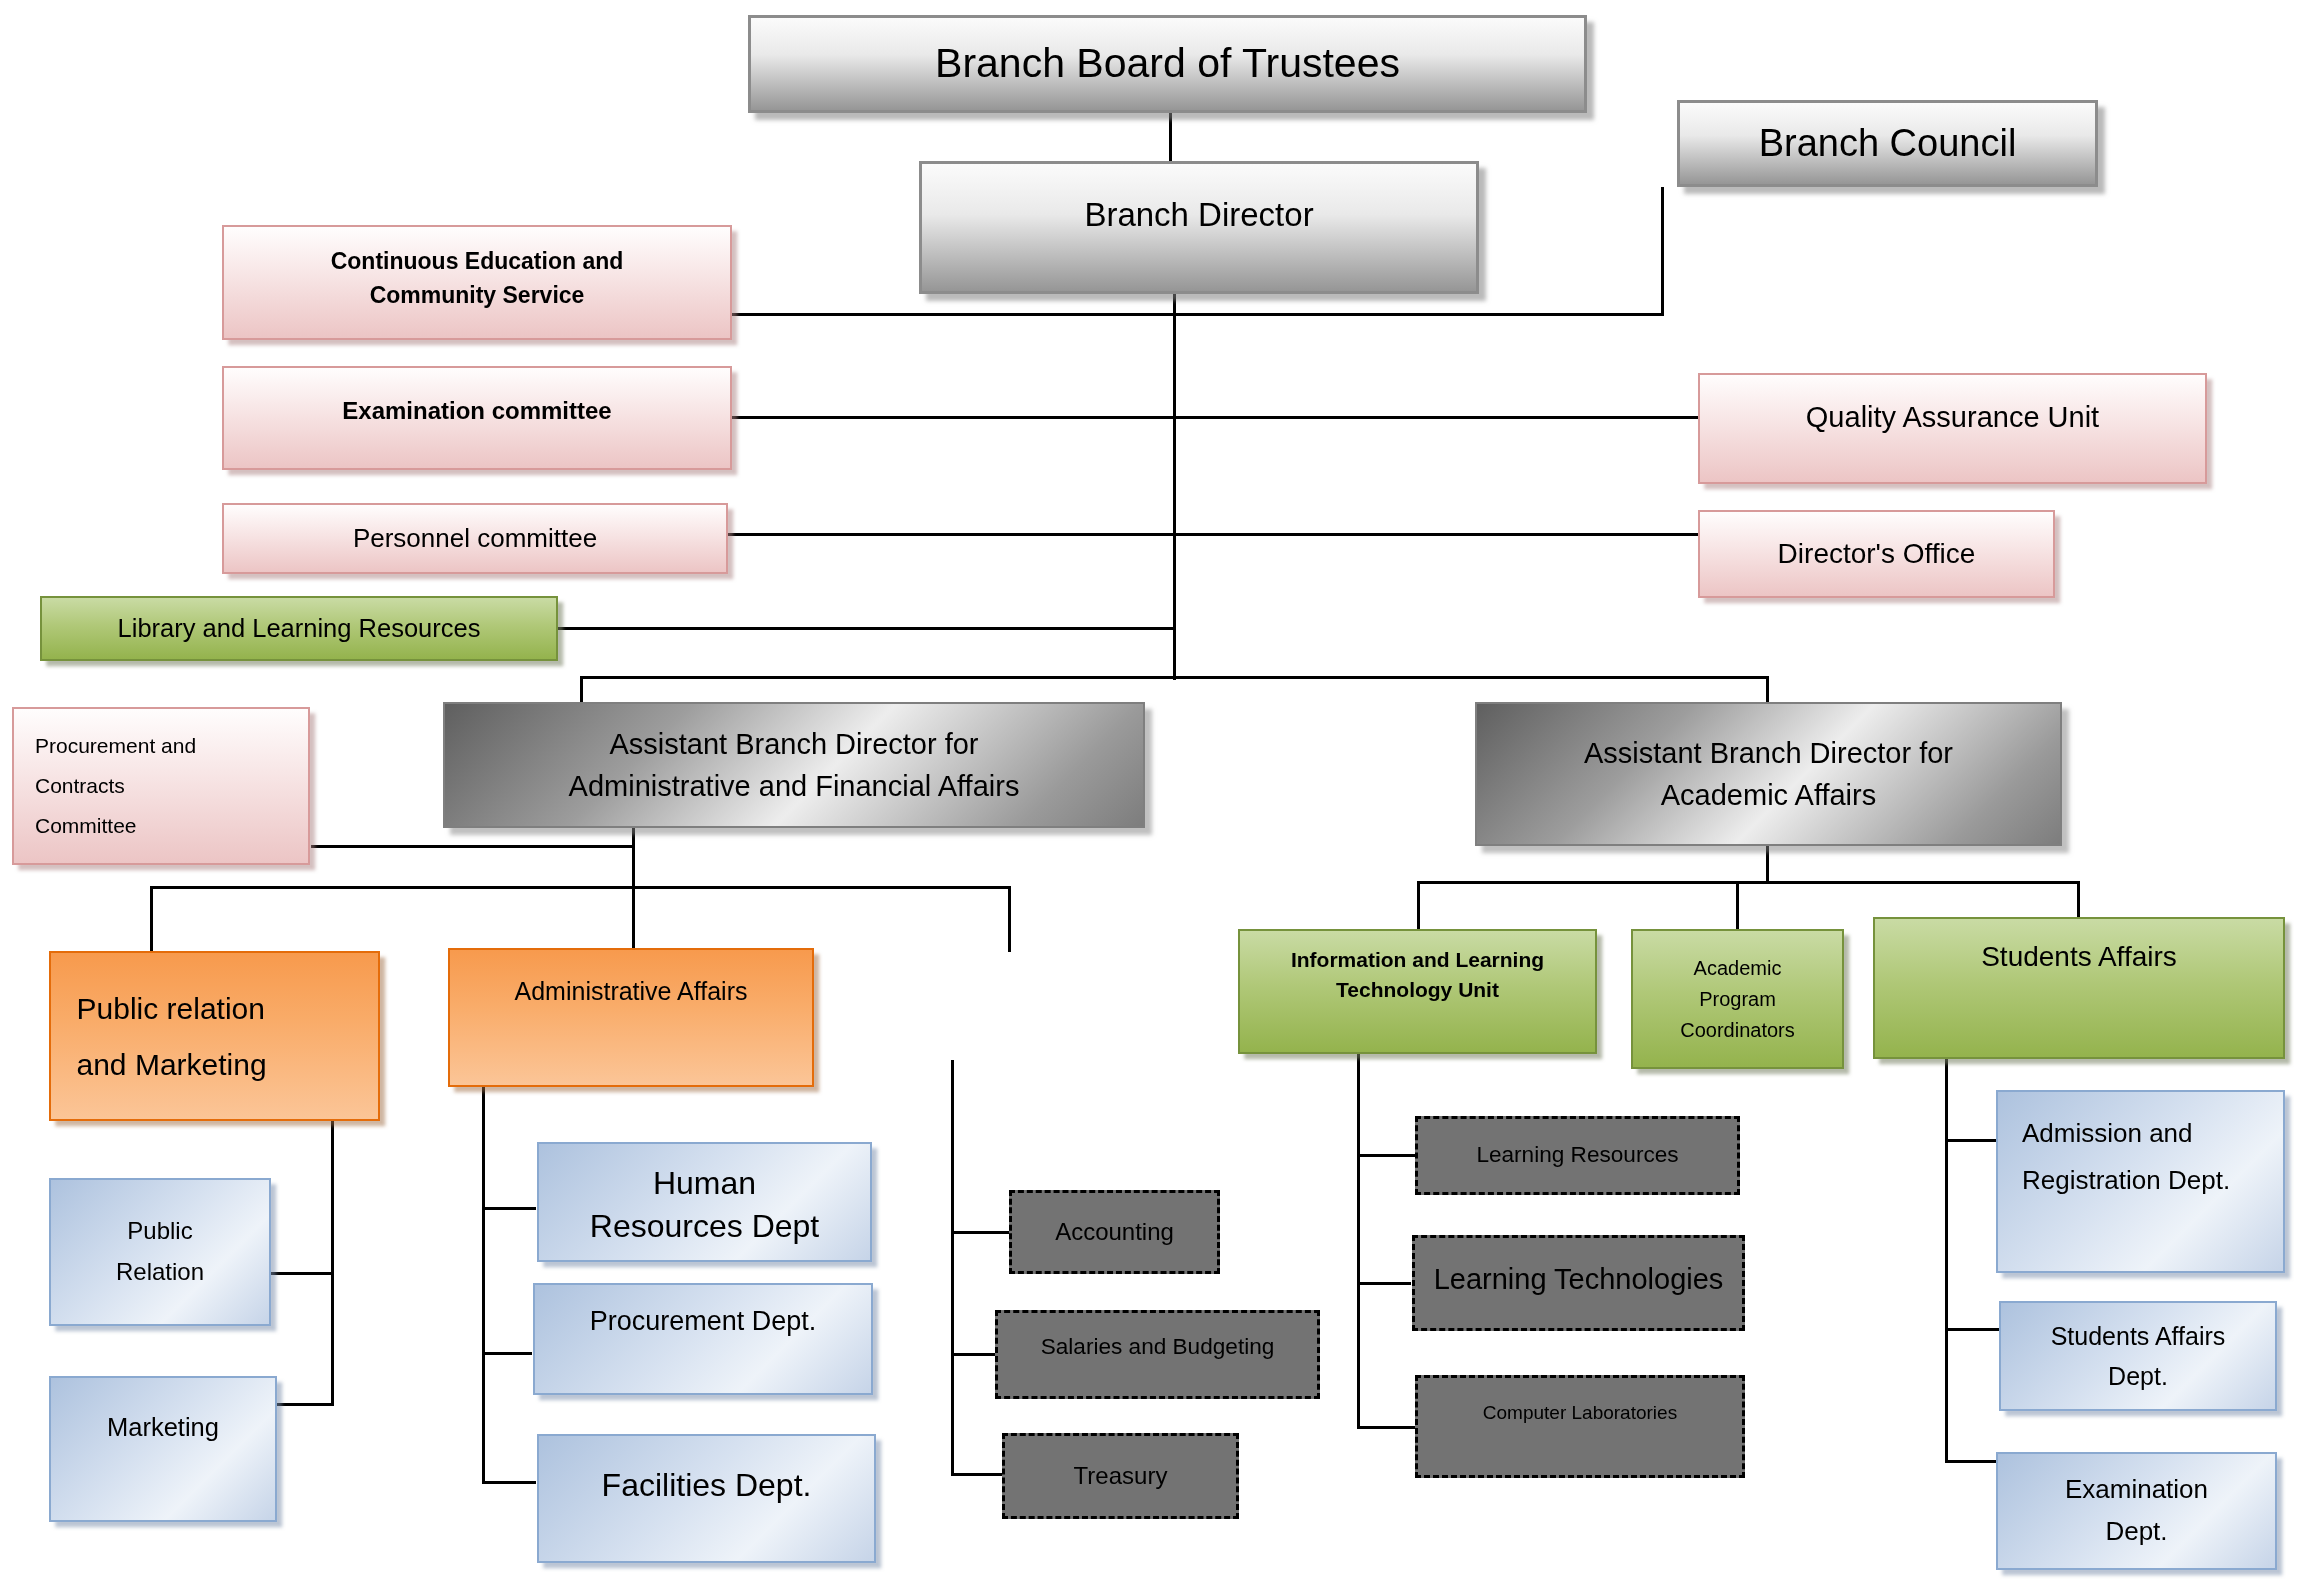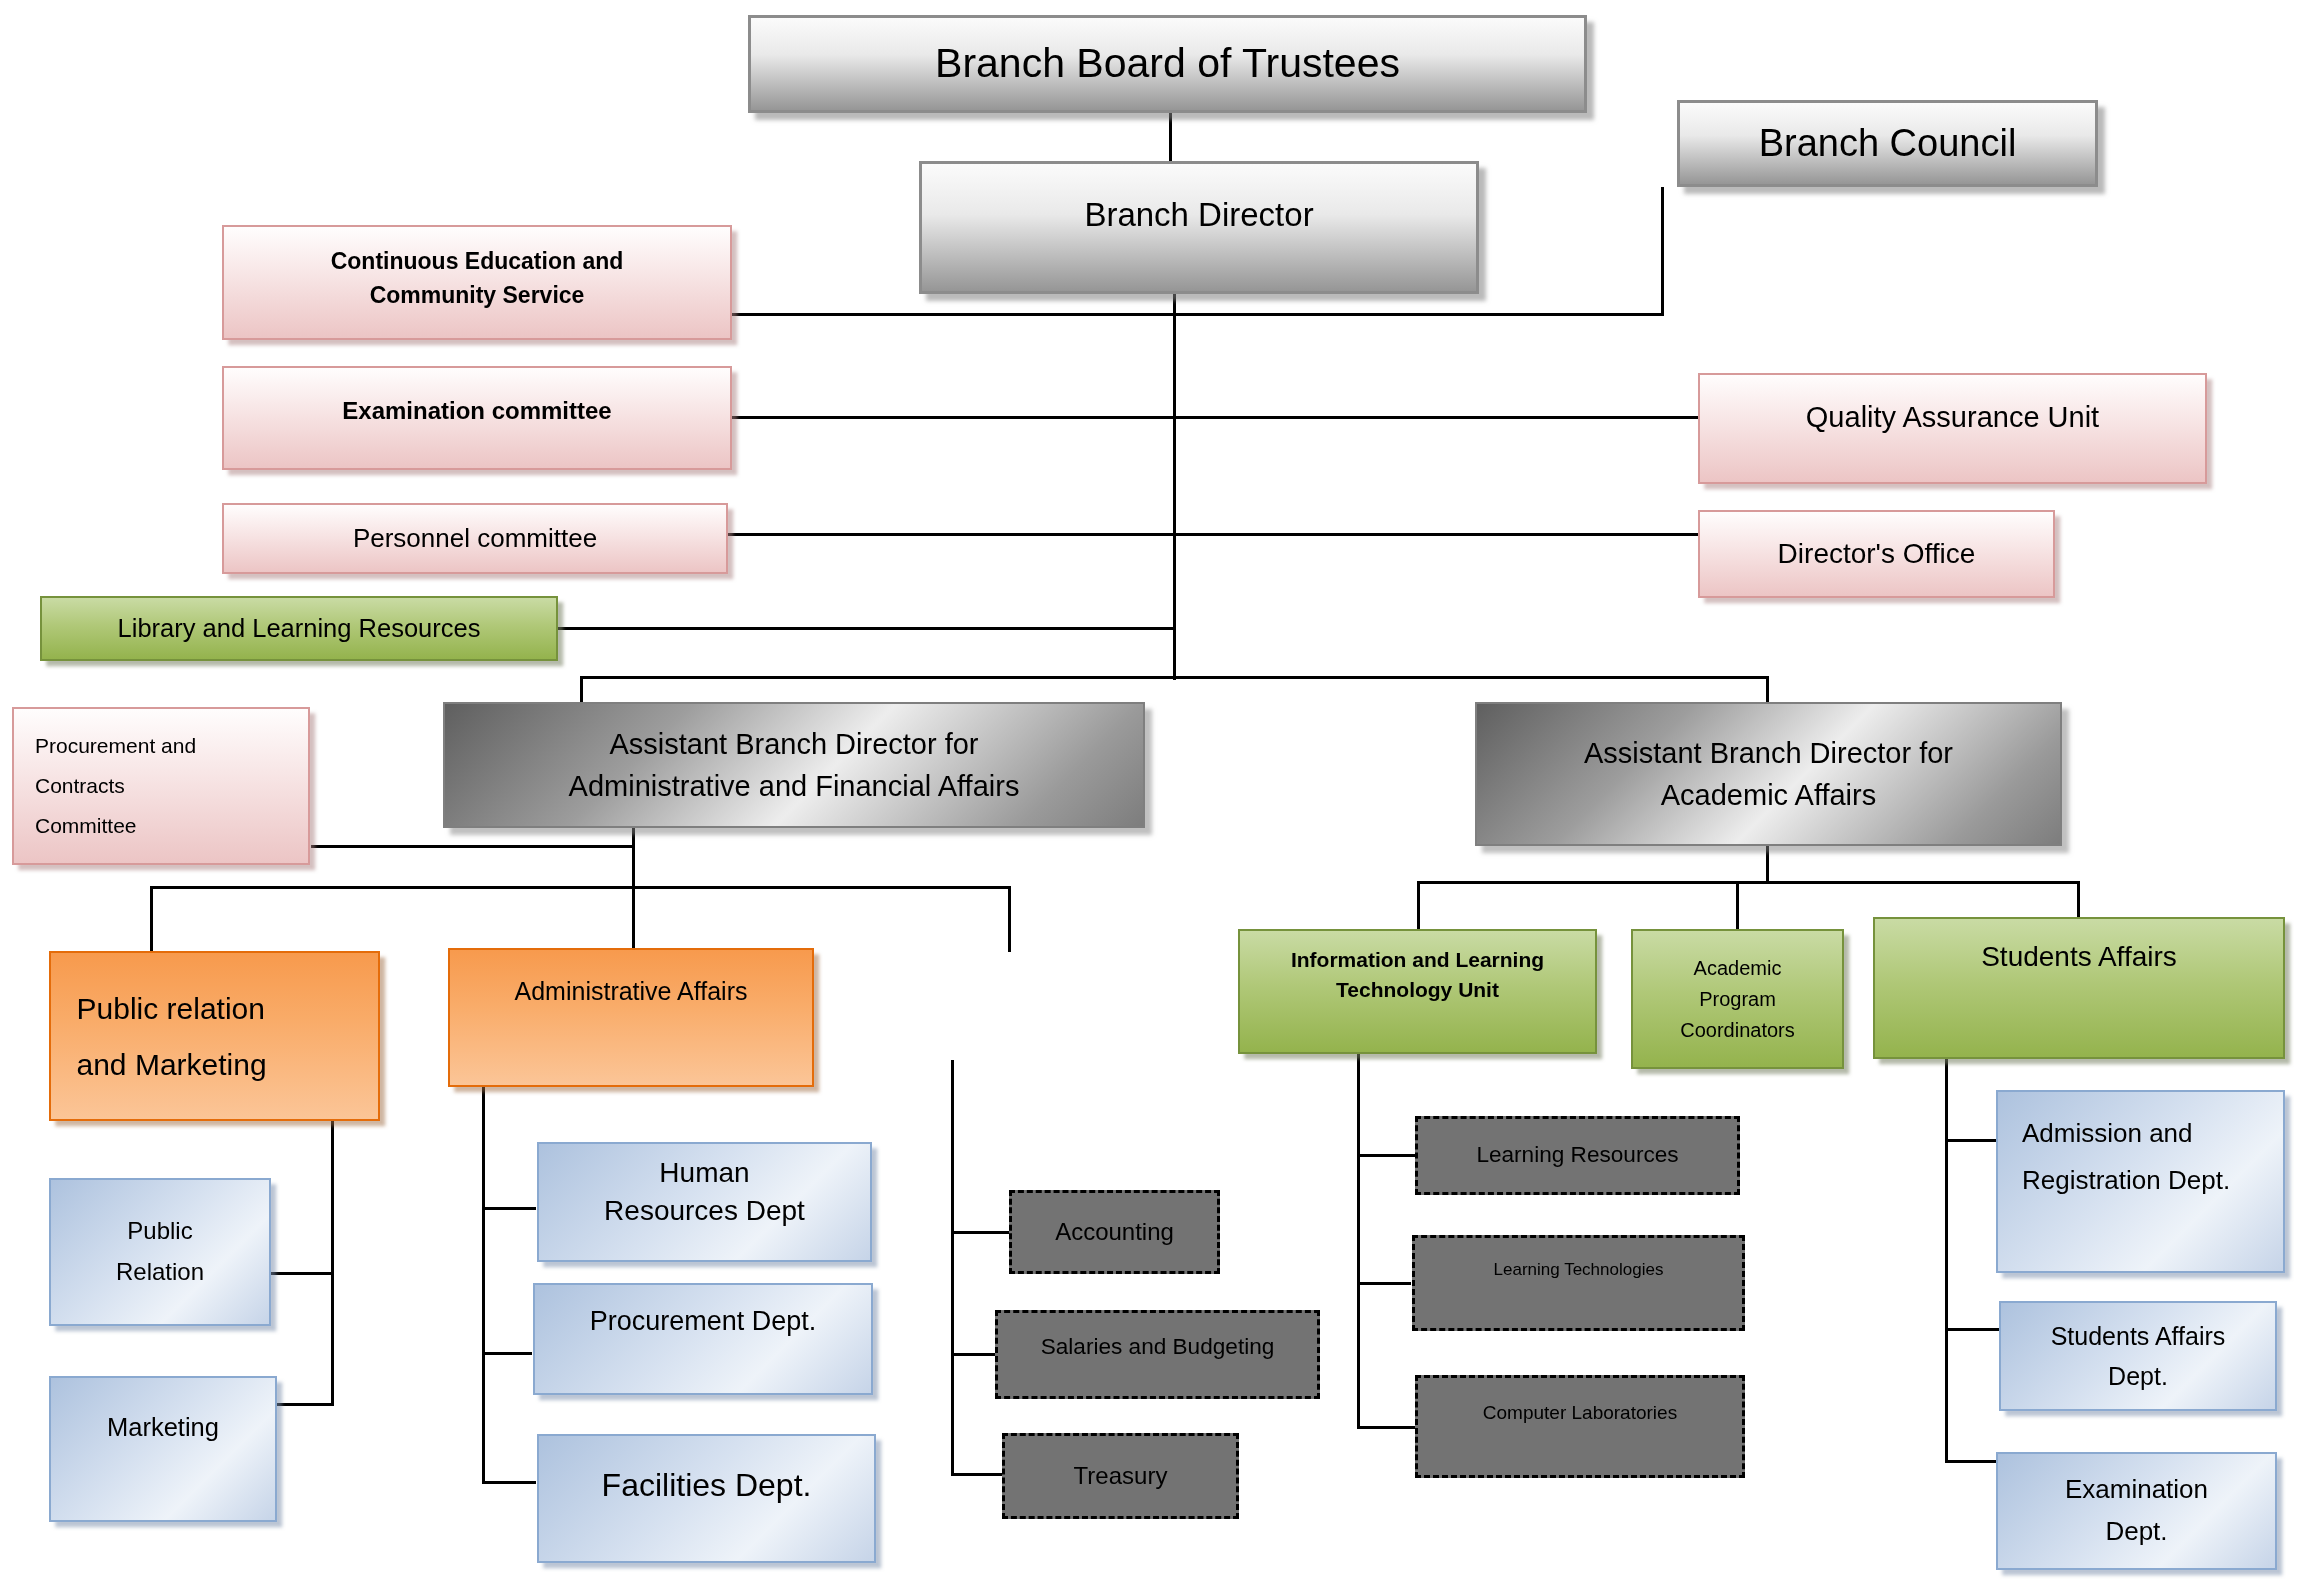--- a/index.html
+++ b/index.html
@@ -161,36 +161,36 @@
 Program
 Coordinators</div>
 
   <div class="node green top" style="left:1873px;top:917px;width:412px;height:142px;font-size:28px;padding-top:18.4px;">Students Affairs</div>
 
   <div class="node blue" style="left:49px;top:1178px;width:222px;height:148px;font-size:24px;line-height:1.7;">Public
 Relation</div>
 
   <div class="node blue top" style="left:49px;top:1376px;width:228px;height:146px;font-size:25.5px;padding-top:31px;">Marketing</div>
 
-  <div class="node blue top" style="left:537px;top:1142px;width:335px;height:120px;font-size:28px;padding-top:10px;line-height:1.35;">Human
+  <div class="node blue top" style="left:537px;top:1142px;width:335px;height:120px;font-size:32px;padding-top:18px;line-height:1.35;">Human
 Resources Dept</div>
 
   <div class="node blue top" style="left:533px;top:1283px;width:340px;height:112px;font-size:27px;padding-top:17px;">Procurement Dept.</div>
 
   <div class="node blue top" style="left:537px;top:1434px;width:339px;height:129px;font-size:32px;padding-top:25.5px;">Facilities Dept.</div>
 
   <div class="node dashed" style="left:1009px;top:1190px;width:211px;height:84px;font-size:24px;">Accounting</div>
 
   <div class="node dashed top" style="left:995px;top:1310px;width:325px;height:89px;font-size:22.6px;padding-top:18.4px;">Salaries and Budgeting</div>
 
   <div class="node dashed" style="left:1002px;top:1433px;width:237px;height:86px;font-size:24px;">Treasury</div>
 
   <div class="node dashed" style="left:1415px;top:1116px;width:325px;height:79px;font-size:22.6px;">Learning Resources</div>
 
-  <div class="node dashed top" style="left:1412px;top:1235px;width:333px;height:96px;font-size:17px;padding-top:20px;">Learning Technologies</div>
+  <div class="node dashed top" style="left:1412px;top:1235px;width:333px;height:96px;font-size:29px;padding-top:20px;">Learning Technologies</div>
 
   <div class="node dashed top" style="left:1415px;top:1375px;width:330px;height:103px;font-size:19px;padding-top:21px;">Computer Laboratories</div>
 
   <div class="node blue leftalign top" style="left:1996px;top:1090px;width:289px;height:183px;font-size:26px;padding-left:24px;padding-top:18.4px;line-height:1.8;">Admission and
 Registration Dept.</div>
 
   <div class="node blue" style="left:1999px;top:1301px;width:278px;height:110px;font-size:25px;line-height:1.6;">Students Affairs
 Dept.</div>
 
   <div class="node blue" style="left:1996px;top:1452px;width:281px;height:118px;font-size:26px;line-height:1.6;">Examination

